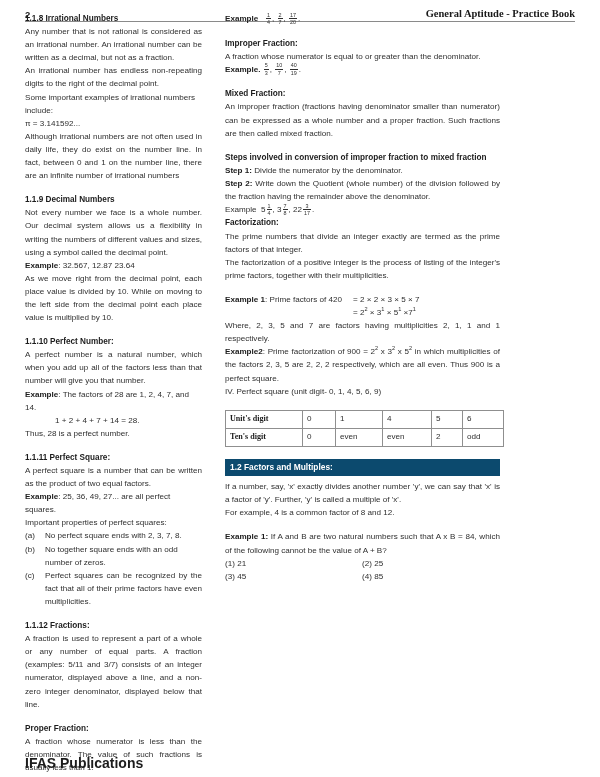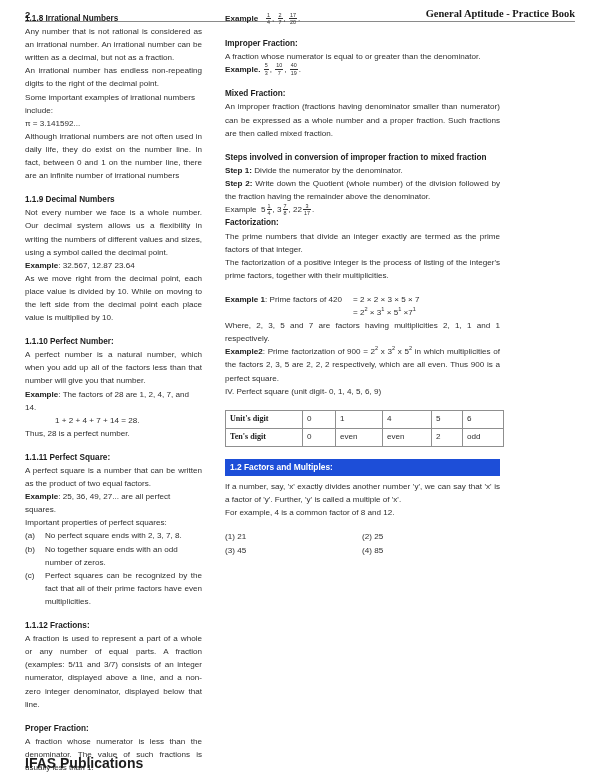--- a/index.html
+++ b/index.html
@@ -149,21 +149,21 @@
     font-family: Liberation Serif, serif;
   }
   table.digits td.c-0 { width: 24px; }
   table.digits td.c-1 { width: 38px; }
   table.digits td.c-2 { width: 40px; }
   table.digits td.c-3 { width: 22px; }
   table.digits td.c-4 { width: 32px; }
 
   
   .banner {
-    background: #1d4ed8;
+    background: #0c4a6e;
     color: #ffffff;
     font-size: 8.4px;
     font-weight: bold;
     line-height: 13px;
     padding: 2px 5px 2.5px 5px;
     margin-top: 12px;
     margin-bottom: 4px;
   }
   
   .options { display: flex; font-size: 8.1px; line-height: 13.1px; color: #2f2f2f; }
@@ -365,20 +365,21 @@
         </tr>
       </tbody>
         </table>
 
       <div class="banner">1.2 Factors and Multiples:</div>
       <p>If a number, say, 'x' exactly divides another number 'y', we can say that 'x' is a factor of 'y'. Further, 'y' is called a multiple of 'x'.</p>
       <p class="nojust">For example, 4 is a common factor of 8 and 12.</p>
 
       <div class="spacer"></div>
 
+      <p><b>Example 1:</b><span> If A and B are two natural numbers such that A x B = 84, which of the following cannot be the value of A + B?</span></p>
 
       <div class="options">
         <div class="opt-a">(1) 21</div>
         <div class="opt-b">(2) 25</div>
       </div>
       <div class="options">
         <div class="opt-a">(3) 45</div>
         <div class="opt-b">(4) 85</div>
       </div>
     </div>

